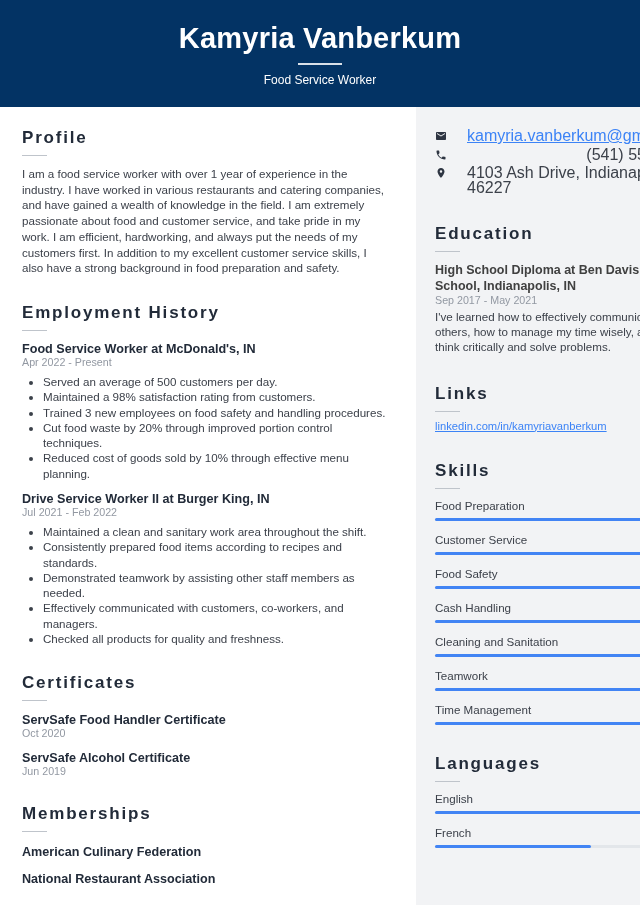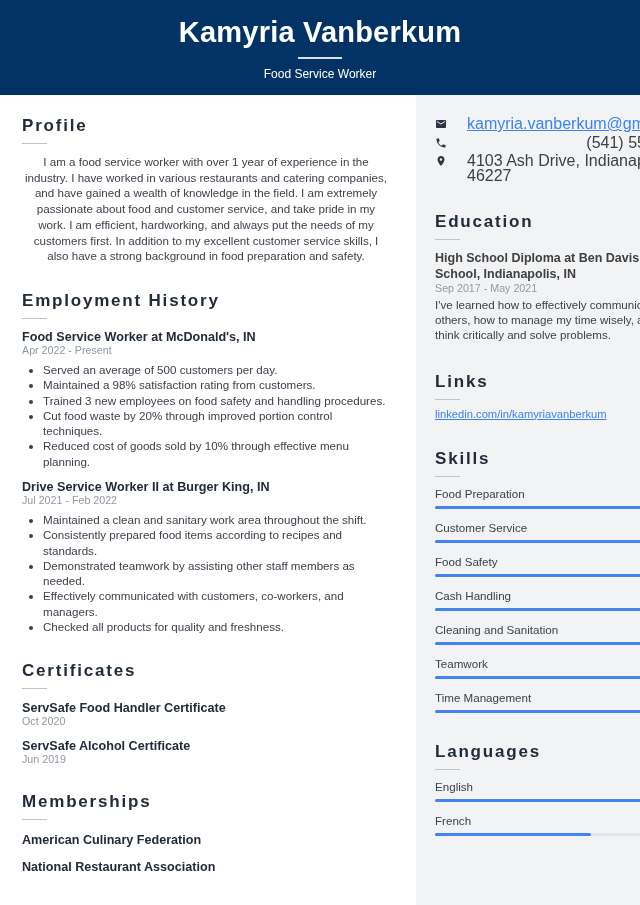--- a/index.html
+++ b/index.html
@@ -1,38 +1,38 @@
 <!DOCTYPE html>
 <html><head>
 <meta charset="utf-8">
 <style>
   * { box-sizing: border-box; }
   html, body { margin: 0; padding: 0; background: #ffffff; }
   body { font-family: "Liberation Sans", "DejaVu Sans", sans-serif; width: 640px; }
   .page { position: relative; width: 640px; height: 905px; background: #ffffff; overflow: hidden; }
 
   
-  .header { height: 95px; background: #033364; color: #ffffff; display: flex; flex-direction: column; align-items: center; justify-content: center; padding-top: 2px; }
+  .header { height: 107px; background: #033364; color: #ffffff; display: flex; flex-direction: column; align-items: center; justify-content: center; padding-top: 2px; }
   .name { font-size: 29px; font-weight: 700; margin: 0; letter-spacing: 0.2px; }
   .header-divider { width: 44px; height: 2px; background: rgba(255,255,255,0.85); margin: 8px auto 8px; }
   .subtitle { font-size: 12px; font-weight: 400; }
 
   
   .content { display: flex; height: 886px; }
   .main { flex: 0 0 416px; padding: 21px 26px 20px 22px; }
   .sidebar { flex: 1; background: #f2f3f5; padding: 22px 20px 20px 19px; }
 
   
   section { margin-top: 27px; }
   section.first { margin-top: 0; }
   h2.section-heading { font-size: 17px; font-weight: 700; letter-spacing: 1.8px; color: #222b39; margin: 0; }
   .h-rule { width: 25px; height: 1px; background: #bfc4cb; margin: 7px 0 0; }
 
   
-  .profile-text { margin: 10px 0 0; font-size: 11.6px; line-height: 15.7px; color: #3c414a; text-align: center; }
+  .profile-text { margin: 10px 0 0; font-size: 11.6px; line-height: 15.7px; color: #3c414a; }
 
   
   .entry-title { font-size: 12.6px; font-weight: 700; color: #222b39; margin: 0; }
   .entry-date { font-size: 10.7px; color: #9298a2; margin-top: 0; }
   .job { margin-top: 11px; }
   .job ul { margin: 6px 0 0; padding-left: 21px; }
   .job li { font-size: 11.6px; line-height: 15.3px; color: #3c414a; }
   .cert { margin-top: 12px; }
   .member { margin-top: 13px; font-size: 12.6px; font-weight: 700; color: #222b39; }
 

